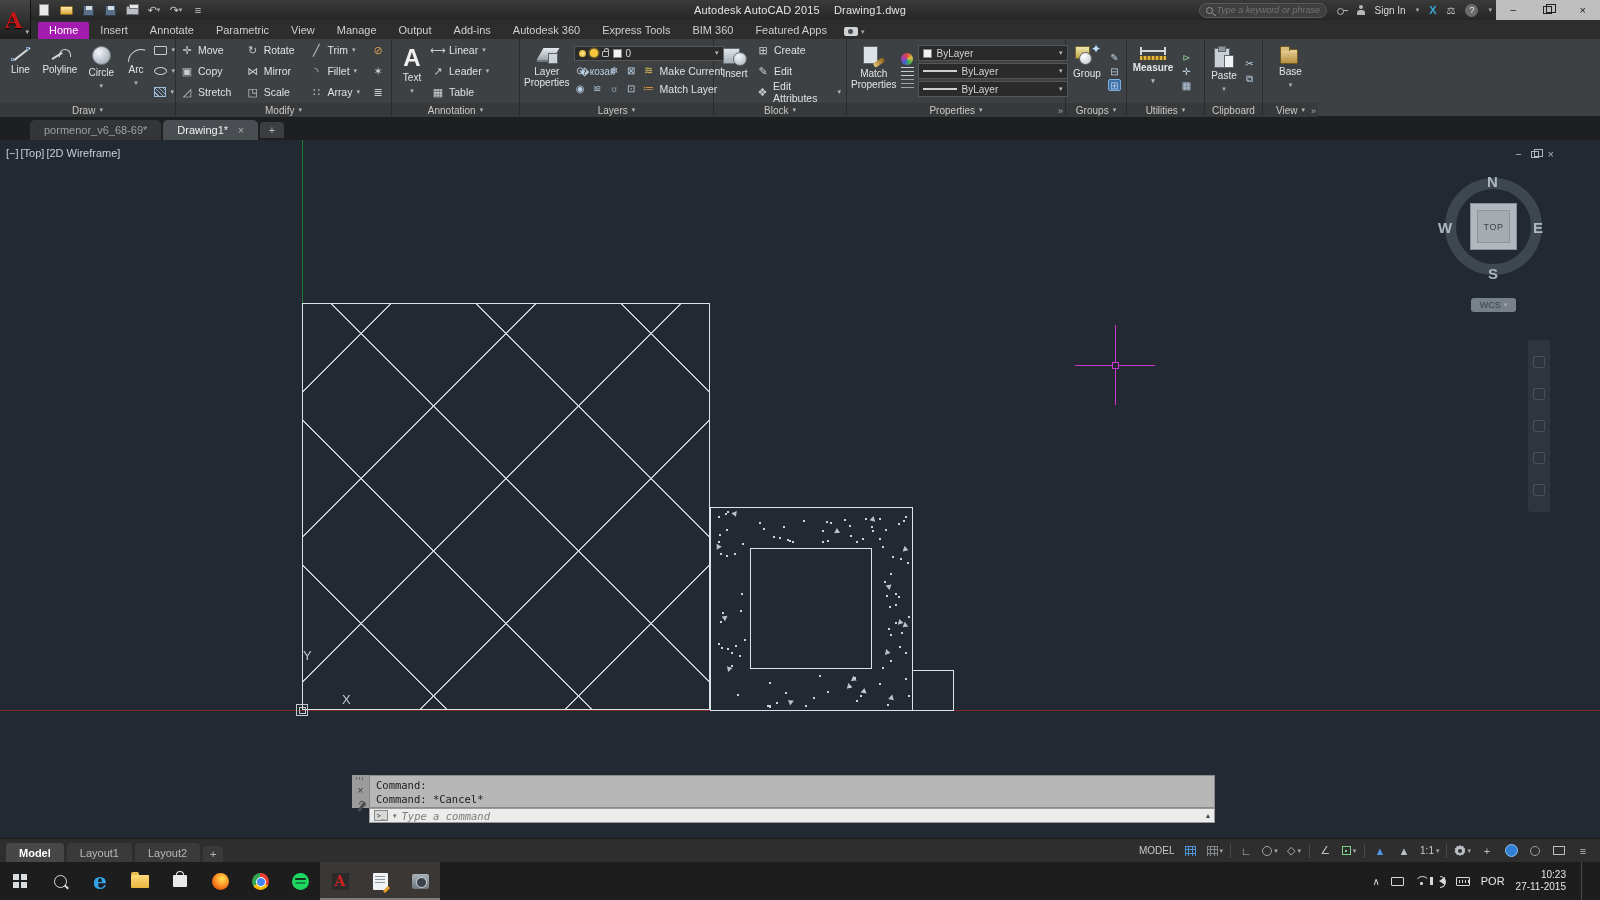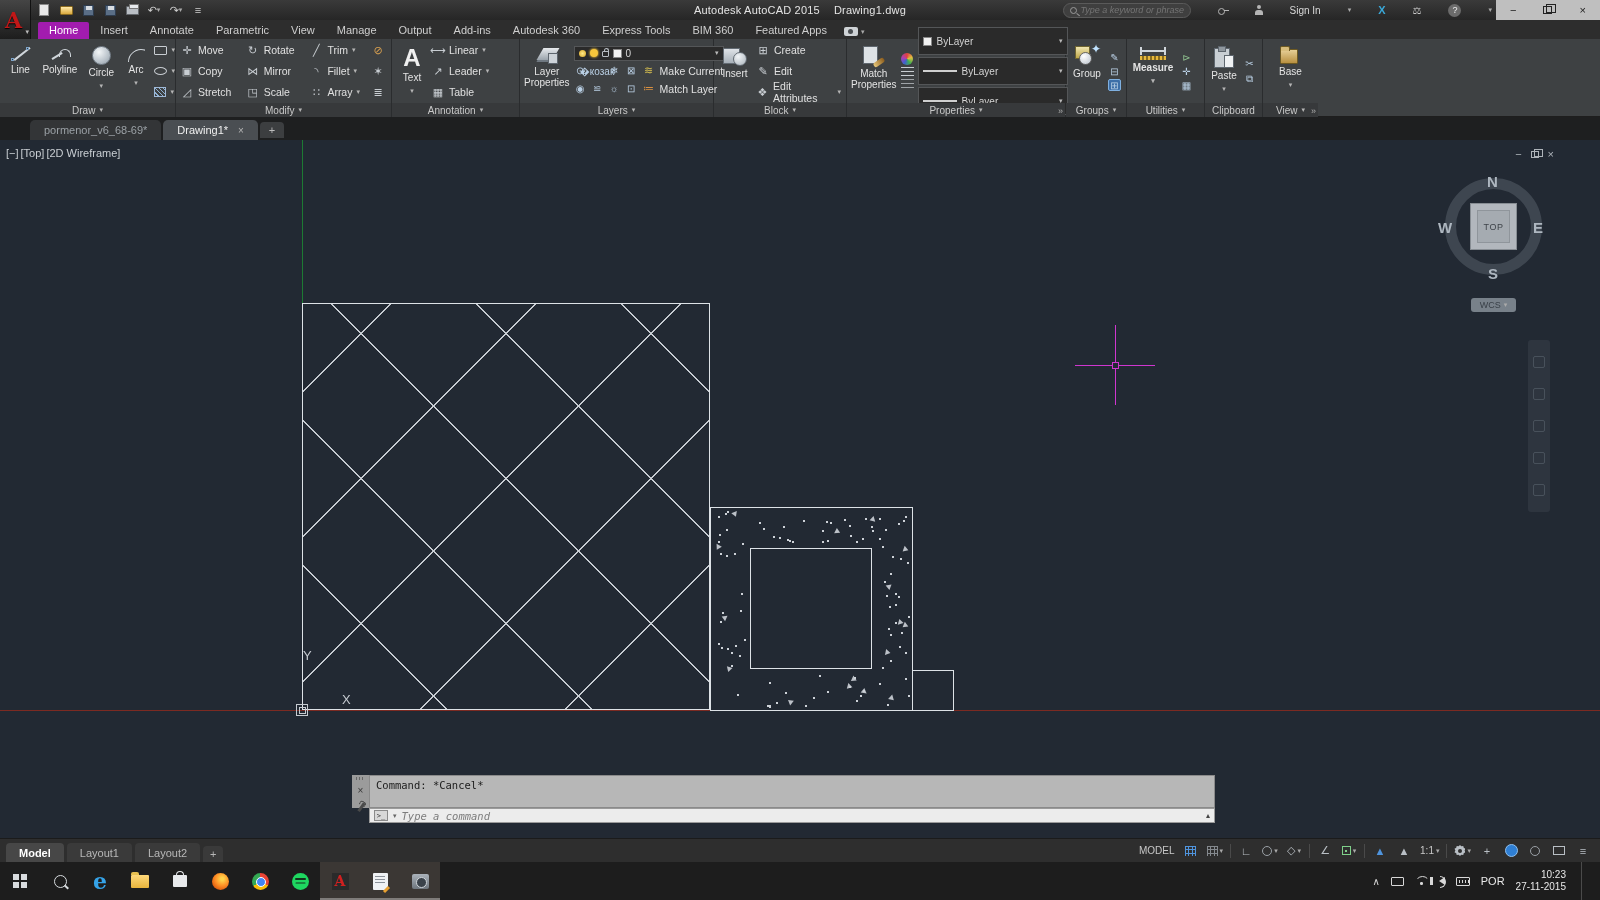--- a/index.html
+++ b/index.html
@@ -21,21 +21,21 @@
     font-size:11px; color:#cfcfcf; }
   .q-new { width:10px; height:12px; background:#e8e8e8; border:1px solid #888; }
   .q-open { width:13px; height:9px; background:linear-gradient(#ffe9a8,#d9a93f); border:1px solid #8a6a1f; border-radius:1px; }
   .q-save { width:11px; height:11px; background:#5a6e86; border:1px solid #2e3c4e; position:relative; }
   .q-save::after { content:""; position:absolute; left:2px; top:0; width:6px; height:4px; background:#d8dde2; }
   .q-plot { width:13px; height:9px; background:#b9bec4; border:1px solid #63676c; border-radius:1px 1px 0 0; position:relative; }
   .q-plot::after { content:""; position:absolute; left:2px; top:-3px; width:8px; height:3px; background:#e6e9ec; border:1px solid #777; }
   .title-text { position:absolute; left:0; right:0; top:0; height:20px; text-align:center;
     font-size:11px; line-height:20px; color:#e4e4e4; letter-spacing:.2px; }
   .title-text b { font-weight:normal; margin-left:14px; }
-  .tb-right { position:absolute; right:108px; top:2px; height:16px; display:flex; align-items:center; gap:27px; }
+  .tb-right { position:absolute; right:108px; top:2px; height:16px; display:flex; align-items:center; gap:10px; }
   .search-pill { width:128px; height:15px; background:#3f3f3f; border:1px solid #5a5a5a; border-radius:8px;
     display:flex; align-items:center; padding:0 6px; gap:4px; }
   .i-mag { width:7px; height:7px; border:1.4px solid #9a9a9a; border-radius:50%; position:relative; flex:0 0 auto; }
   .i-mag::after { content:""; position:absolute; left:5px; top:6px; width:4px; height:1.4px; background:#9a9a9a; transform:rotate(40deg); }
   .search-pill input { flex:1; background:transparent; border:0; outline:0; color:#9a9a9a;
     font-size:9px; font-style:italic; font-family:"Liberation Sans", sans-serif; width:100px; }
   .i-key { width:10px; height:5px; position:relative; }
   .i-key::before { content:""; position:absolute; left:0; top:0; width:5px; height:5px; border:1.4px solid #b5b5b5; border-radius:50%; }
   .i-key::after { content:""; position:absolute; left:6px; top:2px; width:5px; height:1.4px; background:#b5b5b5; }
   .i-person { width:8px; height:10px; position:relative; }
@@ -106,21 +106,21 @@
   .combo-caret { margin-left:auto; font-size:7px; color:#bbb; }
   .mini { width:13px; height:12px; font-size:10px; color:#b9cfe4; display:flex; align-items:center; justify-content:center; }
   .i-insert { width:24px; height:20px; position:relative; }
   .i-insert::before { content:""; position:absolute; left:0; top:2px; width:15px; height:14px; background:linear-gradient(#dfe3e7,#a7b0b8); border:1px solid #636b73; }
   .i-insert::after { content:""; position:absolute; right:0; bottom:0; width:12px; height:12px; border-radius:50%; background:radial-gradient(circle at 35% 30%, #f2f5f7, #aab3bb); border:1px solid #636b73; }
   .i-matchprops { width:22px; height:20px; position:relative; }
   .i-matchprops::before { content:""; position:absolute; left:0; top:0; width:13px; height:16px; background:#dde2e6; border:1px solid #5e666e; }
   .i-matchprops::after { content:""; position:absolute; right:0; bottom:1px; width:12px; height:5px; background:linear-gradient(90deg,#e8c87a,#8a5a1a); transform:rotate(-35deg); border-radius:2px; }
   .i-colorwheel { width:12px; height:12px; border-radius:50%; background:conic-gradient(#e04040,#e0c040,#40b050,#4060d0,#b040b0,#e04040); }
   .i-lines3 { width:13px; height:10px; background:repeating-linear-gradient(#c8cdd2 0 1.5px,transparent 1.5px 4px); }
-  .prop-combo { width:150px; height:28px; background:#2a2a2a; border:1px solid #545658;
+  .prop-combo { width:150px; height:16px; background:#2a2a2a; border:1px solid #545658;
     display:flex; align-items:center; gap:5px; padding:0 4px; color:#d4d4d4; font-size:10px; }
   .lt-line { width:34px; height:1.5px; background:#cfcfcf; }
   .i-group { width:24px; height:20px; position:relative; }
   .i-group::before { content:""; position:absolute; left:0; top:0; width:13px; height:11px; background:linear-gradient(#f0e6b0,#c0a84a); border:1px solid #6e6430; }
   .i-group::after { content:""; position:absolute; left:4px; top:6px; width:11px; height:11px; border-radius:50%; background:radial-gradient(circle at 35% 30%, #fff, #b8c2cc); border:1px solid #666; }
   .i-star { position:absolute; right:-2px; top:-2px; color:#bfe2ff; font-size:12px; }
   .i-measure { width:26px; height:14px; position:relative; }
   .i-measure::before { content:""; position:absolute; left:0; right:0; top:4px; height:1.6px; background:#d0d6db; }
   .i-measure::after { content:""; position:absolute; left:0; bottom:0; width:100%; height:4px; background:repeating-linear-gradient(90deg,#e8b93c 0 2px,#8a6d1e 2px 4px); }
   .i-measure i, .i-measure b { position:absolute; top:1px; width:1.6px; height:8px; background:#d0d6db; }
@@ -762,20 +762,21 @@
       <span class="nav-slot"></span>
     </div>
 
     <div class="cmdwin">
       <div class="cmd-grip">
         <span class="gdots"></span>
         <span class="gx">×</span>
         <span class="i-wrench"></span>
       </div>
       <div class="cmd-history">
+        <div>Command:</div>
         <div>Command: *Cancel*</div>
       </div>
       <div class="cmd-input">
         <span class="cmd-chip">&gt;_</span>
         <span class="tiny-caret" style="color:#666;">▾</span>
         <span class="cmd-placeholder">Type a command</span>
         <span class="cmd-up">▴</span>
       </div>
     </div>
   <span class="cdot" style="left: 782.5px; top: 385.7px;"></span>

